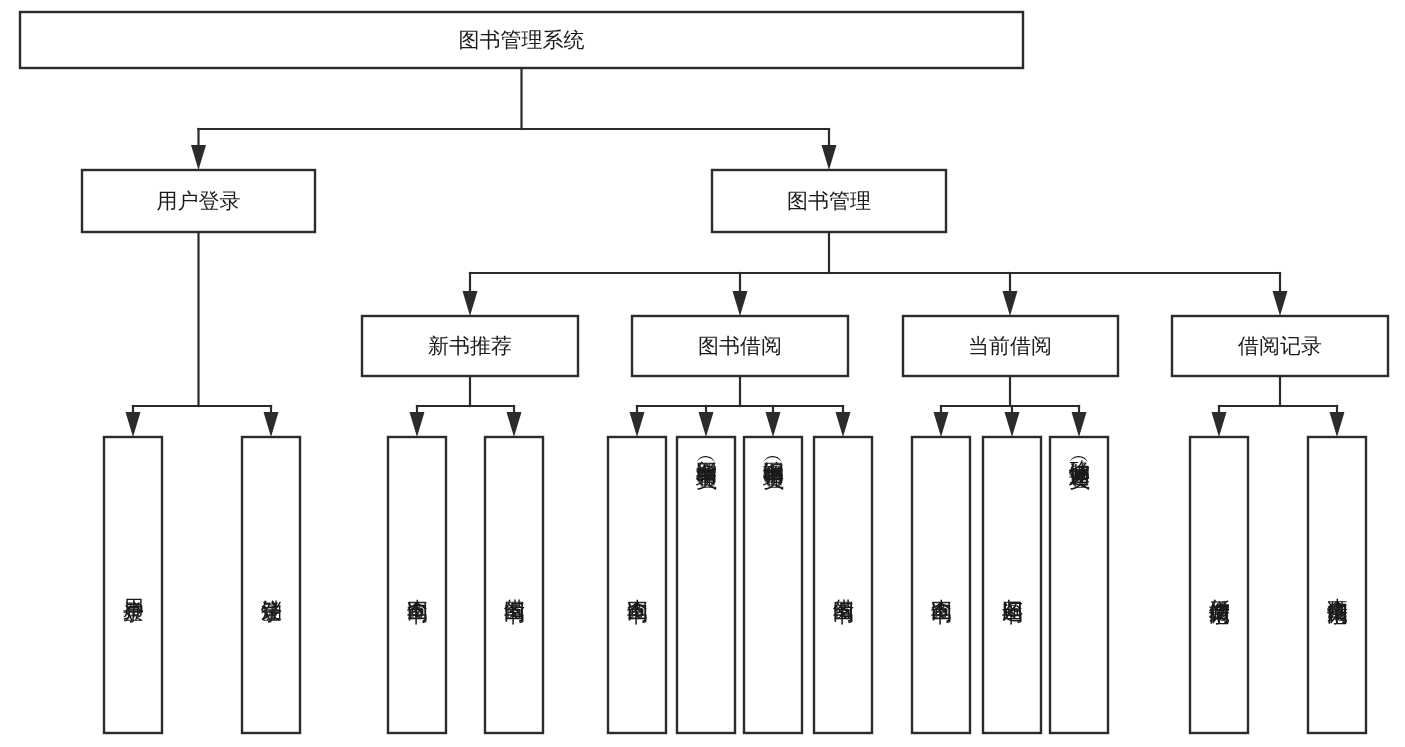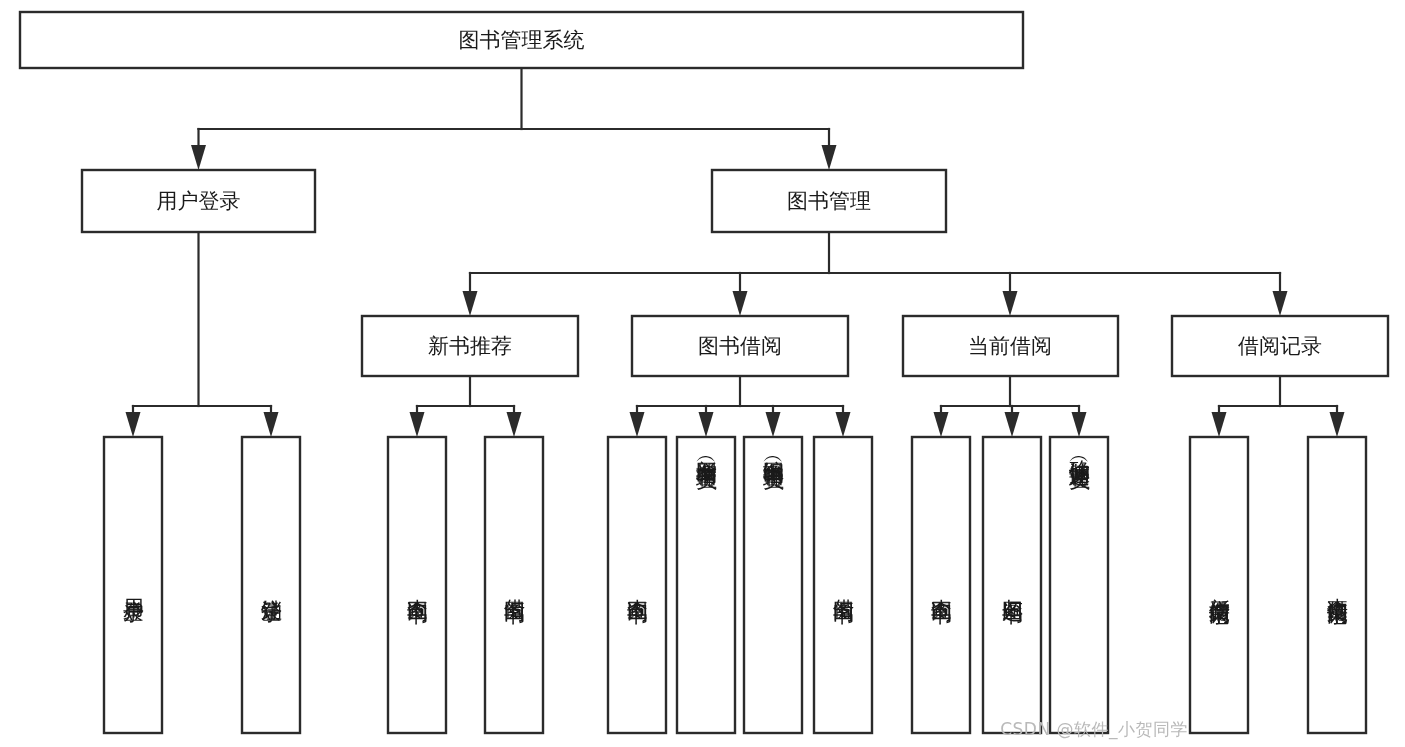--- a/index.html
+++ b/index.html
@@ -227,15 +227,14 @@
   <div class="leaf-label-wrap" style="left:1050px; top:437px; width:58px; height:296px; align-items:flex-start;">
     <span class="leaf-text" style="margin-top:6px;">确认归还（管理员）</span>
   </div>
   <div class="leaf-label-wrap" style="left:1190px; top:437px; width:58px; height:296px;">
     <span class="leaf-text">新增借阅记录</span>
   </div>
   <div class="leaf-label-wrap" style="left:1308px; top:437px; width:58px; height:296px;">
     <span class="leaf-text">查询借阅记录</span>
   </div>
 
-  <div class="watermark">CSDN @软件_小贺同学</div>
 
 </div>
 
 </body></html>

